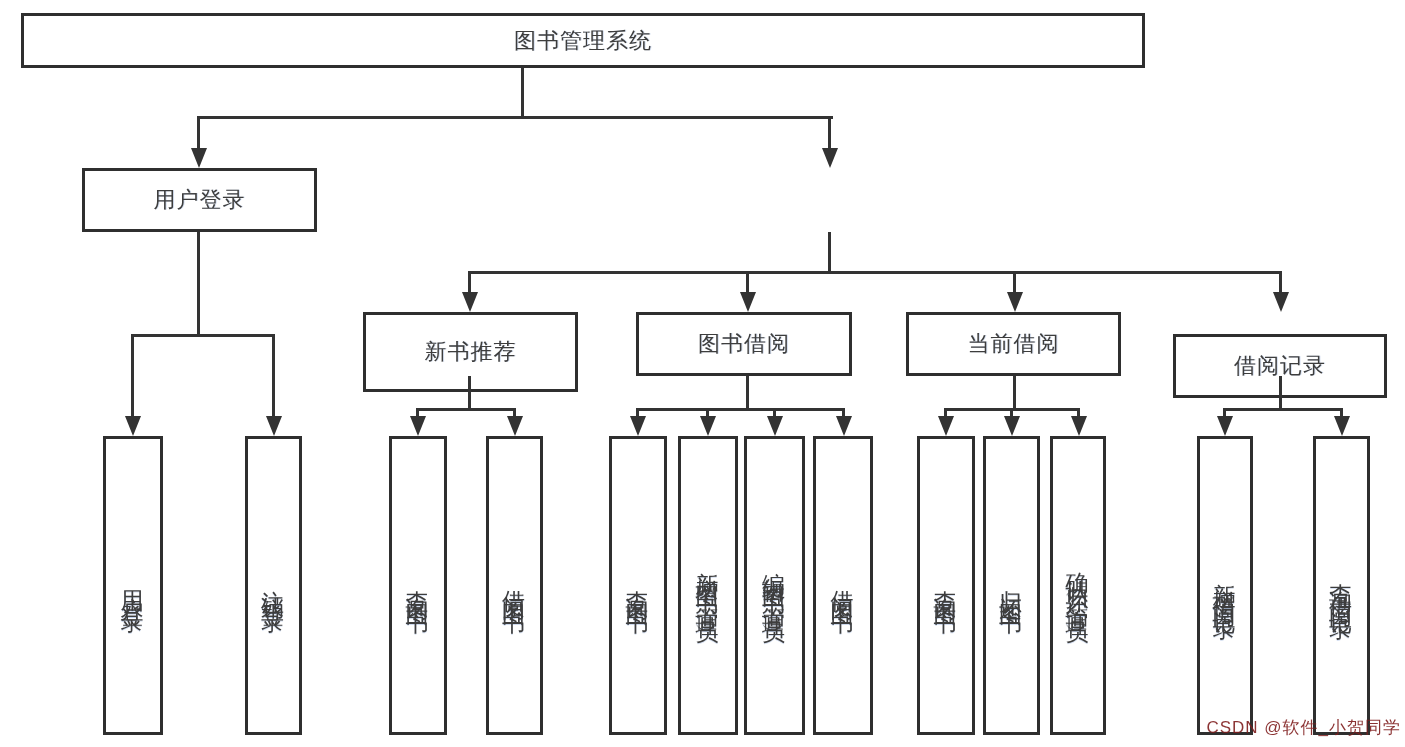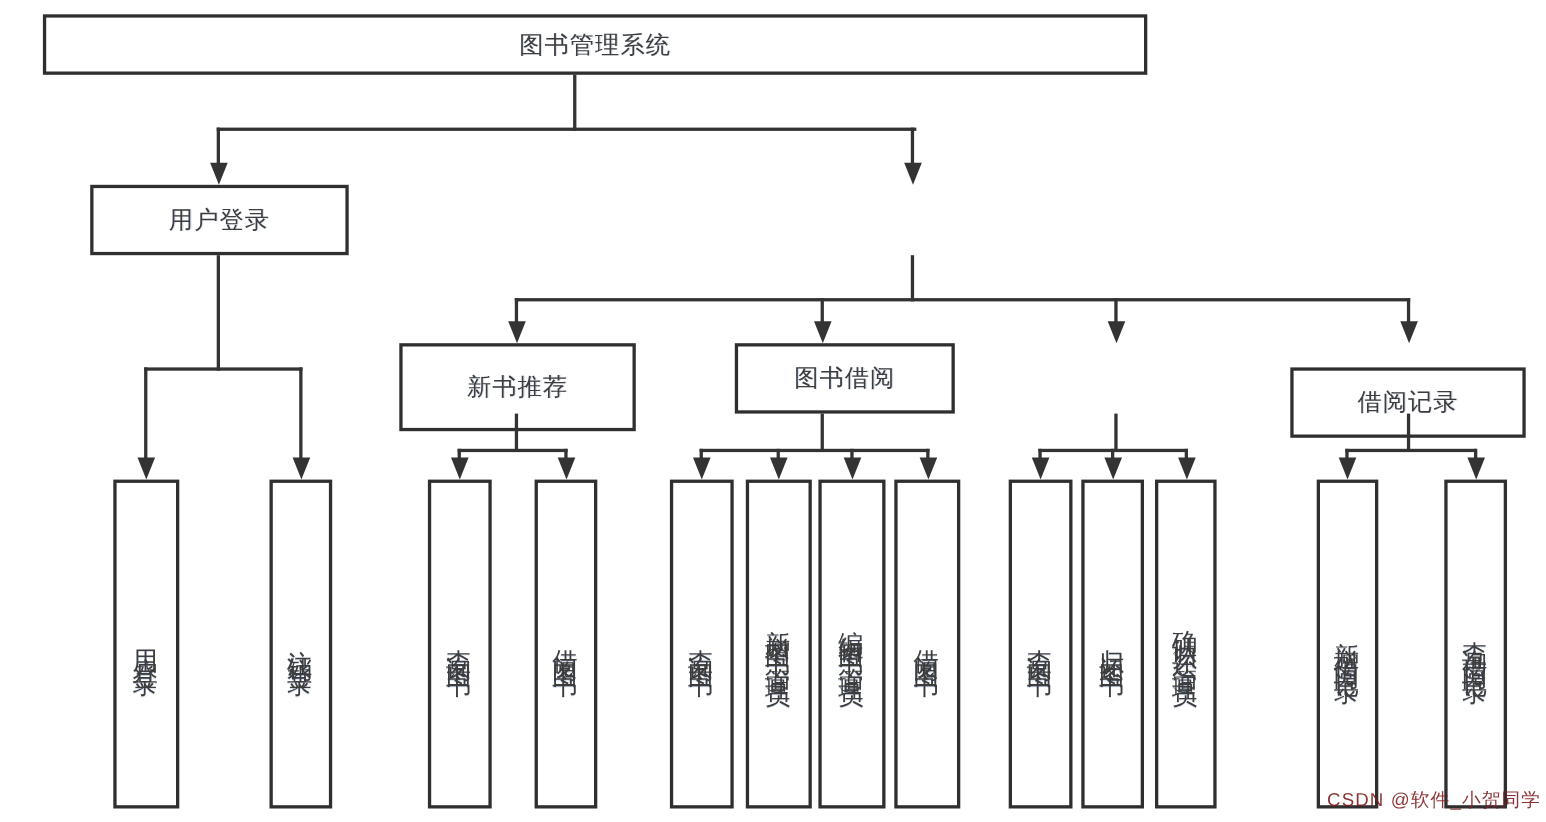--- a/index.html
+++ b/index.html
@@ -51,21 +51,21 @@
     letter-spacing:1px;
     z-index:5;
     opacity:0.9;
   }
 </style>
 </head>
 <body>
 
 <div id="canvas">
 
-  <div class="node" style="left:39px;top:13px;width:1004px;height:55px;font-family:Liberation Serif, serif;">
+  <div class="node" style="left:21px;top:13px;width:1124px;height:55px;font-family:Liberation Serif, serif;">
     <span>图书管理系统</span>
   </div>
 
   <div class="vline" style="left:521px;top:68px;height:51px;"></div>
   <div class="hline" style="left:197px;top:116px;width:636px;"></div>
   <div class="vline" style="left:197px;top:116px;height:36px;"></div>
   <div class="vline" style="left:828px;top:116px;height:36px;"></div>
   <div class="arrow" style="left:191px;top:148px;"></div>
   <div class="arrow" style="left:822px;top:148px;"></div>
 
@@ -87,22 +87,25 @@
   <div class="vline" style="left:1013px;top:271px;height:25px;"></div>
   <div class="vline" style="left:1279px;top:271px;height:25px;"></div>
   <div class="arrow" style="left:462px;top:292px;"></div>
   <div class="arrow" style="left:740px;top:292px;"></div>
   <div class="arrow" style="left:1007px;top:292px;"></div>
   <div class="arrow" style="left:1273px;top:292px;"></div>
 
   <div class="node" style="left:363px;top:312px;width:215px;height:80px;">
     <span>新书推荐</span>
   </div>
-  <div class="node" style="left:668px;top:312px;width:200px;height:64px;">
+  <div class="node" style="left:636px;top:312px;width:216px;height:64px;">
     <span>图书借阅</span>
+  </div>
+  <div class="node" style="left:906px;top:312px;width:215px;height:64px;">
+    <span>当前借阅</span>
   </div>
   <div class="node" style="left:1173px;top:312px;width:214px;height:64px;margin-top:22px;">
     <span>借阅记录</span>
   </div>
 
   <div class="vline" style="left:468px;top:376px;height:34px;"></div>
   <div class="hline" style="left:416px;top:408px;width:100px;"></div>
   <div class="vline" style="left:416px;top:408px;height:14px;"></div>
   <div class="vline" style="left:513px;top:408px;height:14px;"></div>
   <div class="arrow" style="left:410px;top:416px;"></div>

